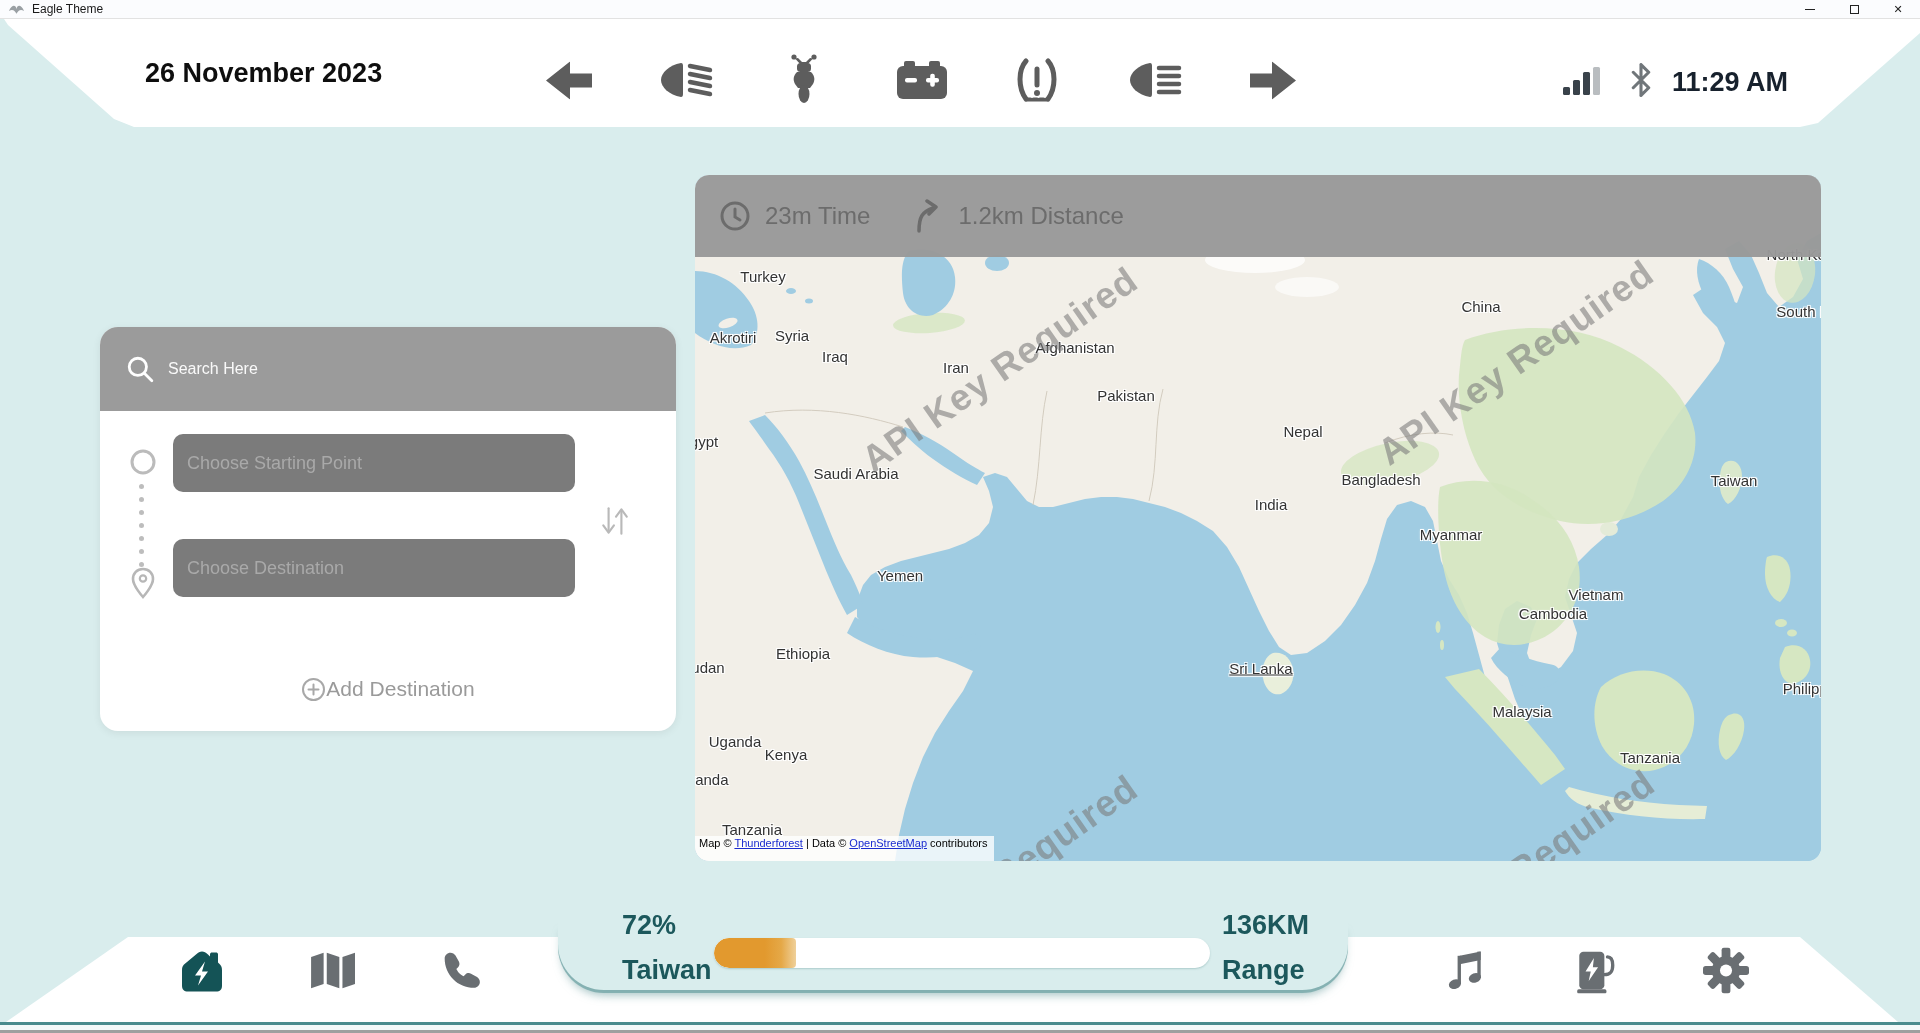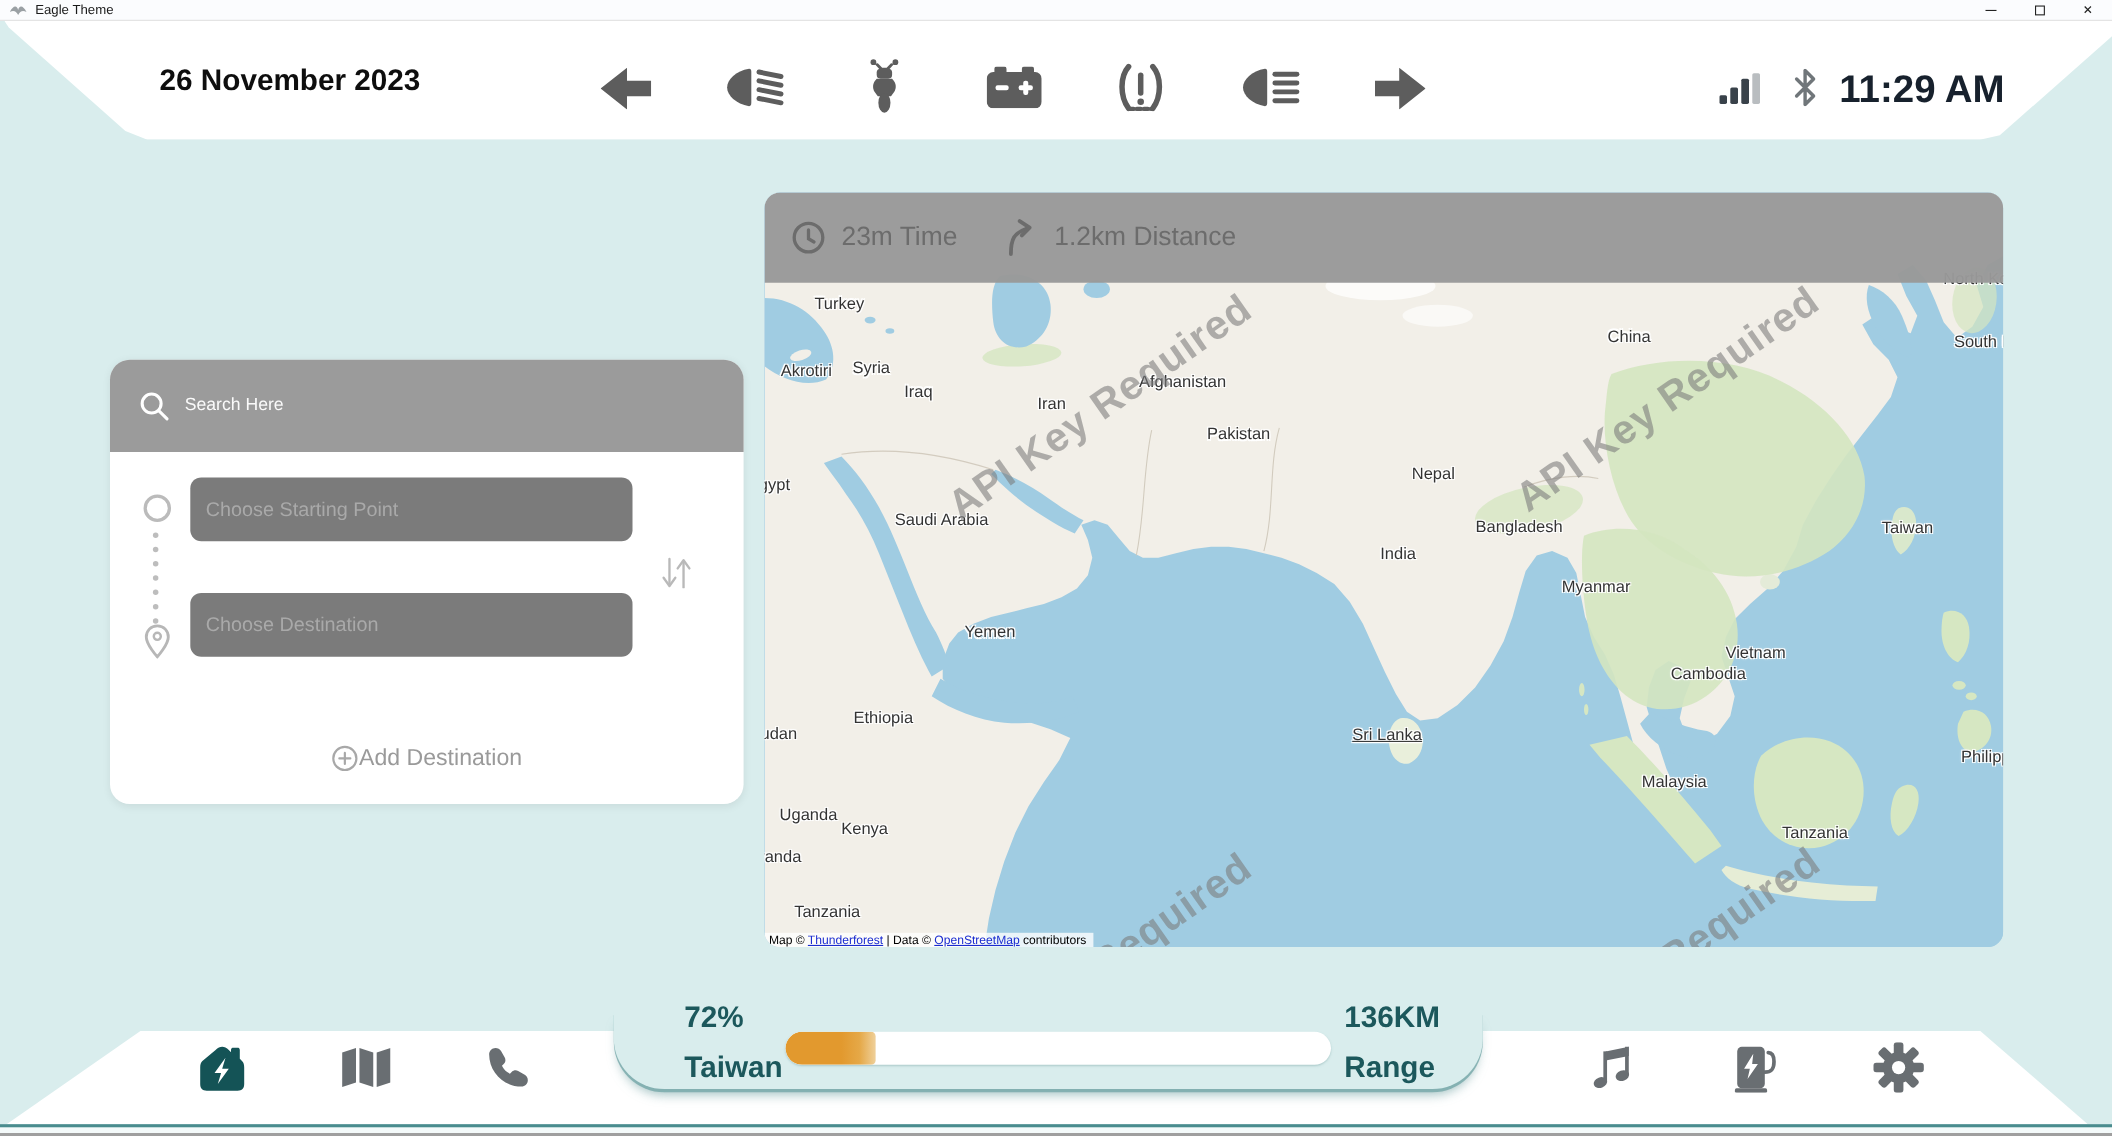--- a/index.html
+++ b/index.html
@@ -13,21 +13,21 @@
 .win-controls { margin-left:auto; display:flex; height:100%; }
 .win-controls .wc { width:44px; height:100%; display:flex; align-items:center; justify-content:center; color:#222; font-size:11px; }
 .wc-min i { display:block; width:10px; border-top:1px solid #222; }
 .wc-max i { display:block; width:9px; height:9px; border:1px solid #222; }
 
 
 .top-banner { position:absolute; left:0; top:19px; width:1920px; height:108px; background:#ffffff;
   clip-path:polygon(4px 0, 1920px 0, 1920px 14px, 1818px 104px, 1800px 108px, 134px 108px, 114px 100px, 8px 6px); }
 .date-label { position:absolute; left:145px; top:0; height:108px; line-height:108px; font-size:27px; font-weight:700; color:#0e0e0e; }
 .tb-icon { position:absolute; top:63px; transform:translate(-50%,-50%); background:none; border:none; }
-.status-time { position:absolute; left:1672px; top:63px; transform:translateY(-50%); font-size:35px; font-weight:600; color:#17212d; }
+.status-time { position:absolute; left:1672px; top:63px; transform:translateY(-50%); font-size:27px; font-weight:600; color:#17212d; }
 
 
 .search-panel { position:absolute; left:100px; top:327px; width:576px; height:404px; background:#ffffff; border-radius:18px; box-shadow:0 2px 8px rgba(0,0,0,.07); }
 .search-header { position:absolute; left:0; top:0; width:576px; height:84px; background:#9b9b9b; border-radius:18px 18px 0 0; display:flex; align-items:center; }
 .search-header svg { margin-left:26px; }
 .search-input { flex:1; margin-left:14px; margin-right:20px; background:transparent; border:none; outline:none; font-size:16px; color:#fff; font-family:"Liberation Sans",sans-serif; }
 .search-input::placeholder { color:#ffffff; opacity:.95; }
 .route-input { position:absolute; left:73px; width:402px; height:58px; background:#7b7b7b; border:none; outline:none; border-radius:10px; padding:0 14px; font-size:18px; color:#e8e8e8; font-family:"Liberation Sans",sans-serif; }
 .route-input::placeholder { color:#a9a9a9; }
 .ri-start { top:107px; } .ri-dest { top:212px; }
@@ -42,21 +42,21 @@
 .map-panel { position:absolute; left:695px; top:175px; width:1126px; height:686px; border-radius:14px; overflow:hidden; background:#a0cce2; }
 .map-svg { position:absolute; left:0; top:0; width:1126px; height:686px; }
 .mlabel { position:absolute; transform:translate(-50%,-50%); font-size:15px; color:#333; white-space:nowrap;
   text-shadow:-1px -1px 0 #fff,1px -1px 0 #fff,-1px 1px 0 #fff,1px 1px 0 #fff,0 0 3px #fff; }
 .wmark { position:absolute; transform:translate(-50%,-50%) rotate(-35deg); font-size:37px; font-weight:700; letter-spacing:1px; color:rgba(123,123,123,.58); white-space:nowrap; }
 .map-header { position:absolute; left:0; top:0; width:1340px; height:82px; background:rgba(153,153,153,.97); border-radius:14px 14px 0 0; display:flex; align-items:center; }
 .map-header .rh-text { font-size:24px; color:#6c6c6c; margin-left:14px; }
 .mh-clock { margin-left:24px; }
 .mh-turn { margin-left:44px; }
 .map-gear-btn { position:absolute; right:24px; top:50%; transform:translateY(-50%); background:none; border:none; }
-.map-attribution { position:absolute; left:0; bottom:0; background:rgba(255,255,255,.78); font-size:11px; color:#000; padding:1px 6px 0 4px; white-space:nowrap;margin-top:42px; }
+.map-attribution { position:absolute; left:0; bottom:0; background:rgba(255,255,255,.78); font-size:11px; color:#000; padding:1px 6px 12px 4px; white-space:nowrap;margin-top:42px; }
 .map-attribution a { color:#1b2cd0; text-decoration:underline; }
 
 
 .bottom-bar { position:absolute; left:0; top:937px; width:1920px; height:85px; background:#ffffff;
   clip-path:polygon(6px 100%, 128px 0, 1800px 0, 1898px 100%); }
 .center-tab { position:absolute; left:558px; top:920px; width:790px; height:70px; background:#d9eded; border-radius:0 0 46px 46px;
   box-shadow:0 3px 0 rgba(122,170,171,.85), 0 9px 10px -4px rgba(110,160,161,.65); }
 .batt-text { position:absolute; top:903px; font-size:27px; font-weight:700; color:#1c585c; line-height:45px; }
 .bt-left { left:622px; } .bt-right { left:1222px; }
 .progress-track { position:absolute; left:714px; top:938px; width:496px; height:30px; background:#ffffff; border-radius:15px; overflow:hidden; box-shadow:0 1px 2px rgba(90,140,140,.35); }

